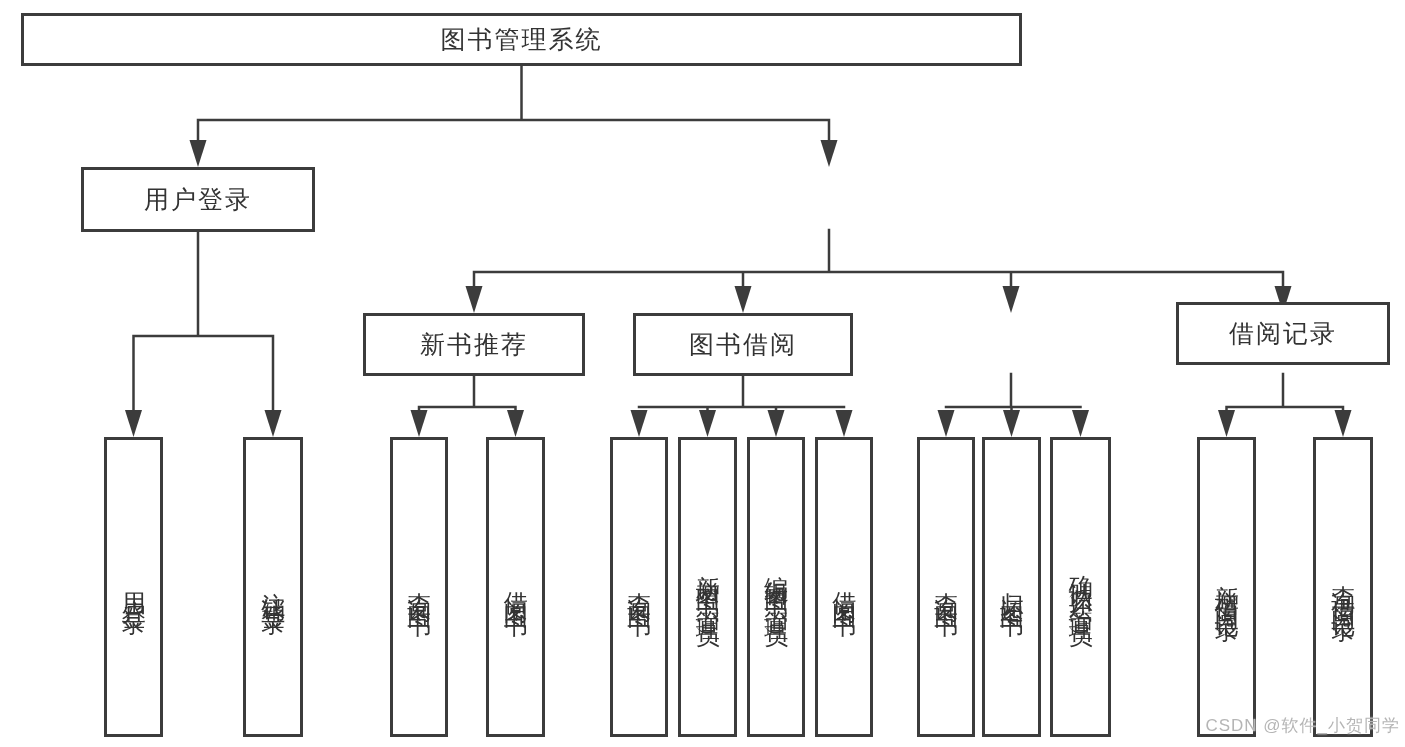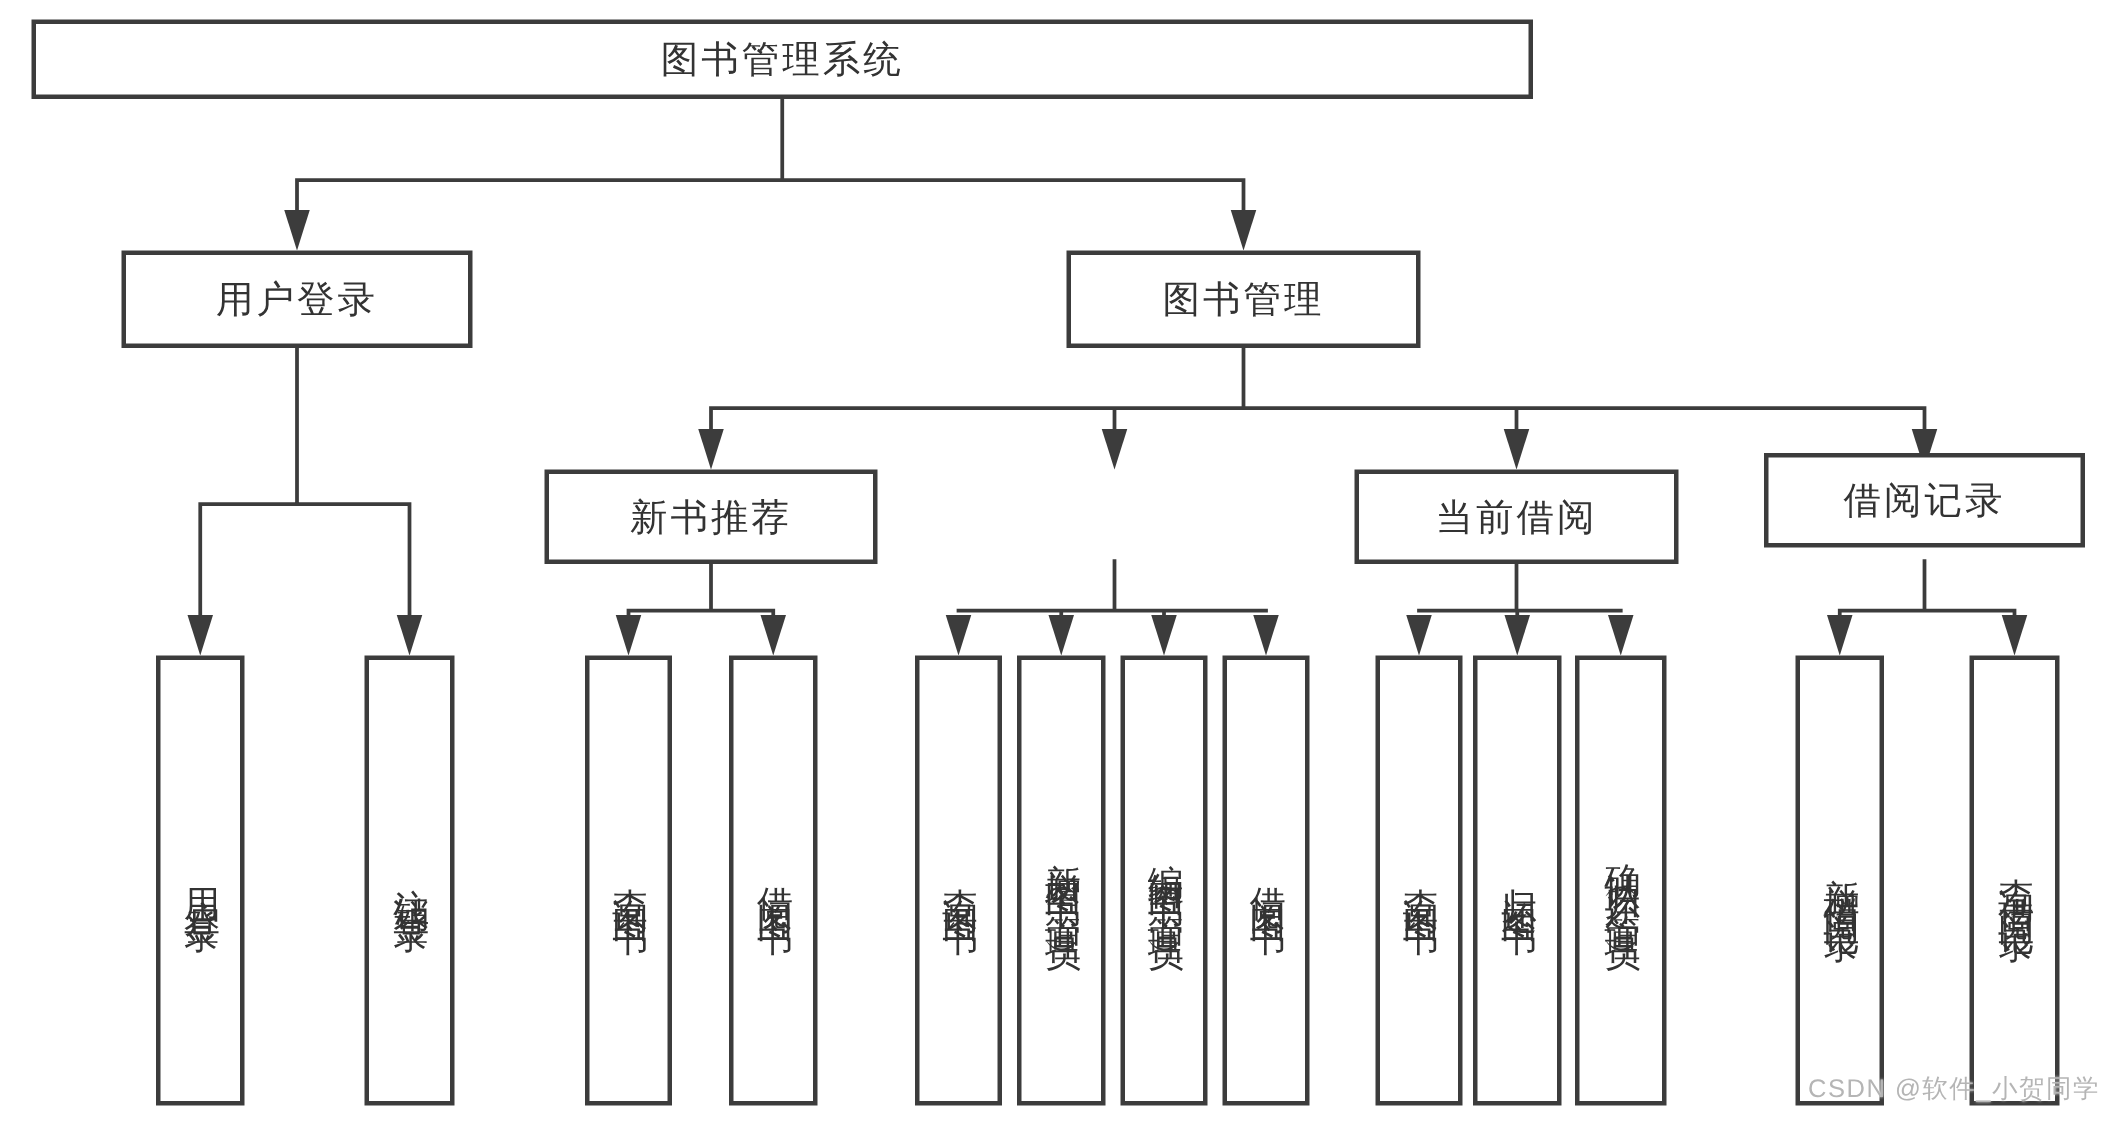--- a/index.html
+++ b/index.html
@@ -103,24 +103,23 @@
       <polygon points="1072,410 1089,410 1080.5,437"></polygon>
 
       <polygon points="1218,410 1235,410 1226.5,437"></polygon>
       <polygon points="1334.5,410 1351.5,410 1343,437"></polygon>
     </g>
   </svg>
 
   <div class="node hnode" style="left:21px;top:13px;width:1001px;height:53px">图书管理系统</div>
 
   <div class="node hnode" style="left:81px;top:167px;width:234px;height:65px">用户登录</div>
-  <div class="node hnode" style="left:711px;top:167px;width:236px;height:65px">图书管理</div>
 
   <div class="node hnode" style="left:363px;top:313px;width:222px;height:63px">新书推荐</div>
-  <div class="node hnode" style="left:903px;top:313px;width:216px;height:63px">当前借阅</div>
+  <div class="node hnode" style="left:633px;top:313px;width:220px;height:63px">图书借阅</div>
   <div class="node hnode" style="left:1176px;top:302px;width:214px;height:63px">借阅记录</div>
 
   <div class="node vnode" style="left:104px;top:437px;width:59px;height:300px">
     <span>用户登录</span>
   </div>
   <div class="node vnode" style="left:243px;top:437px;width:60px;height:300px">
     <span>注销登录</span>
   </div>
 
   <div class="node vnode" style="left:390px;top:437px;width:58px;height:300px">

